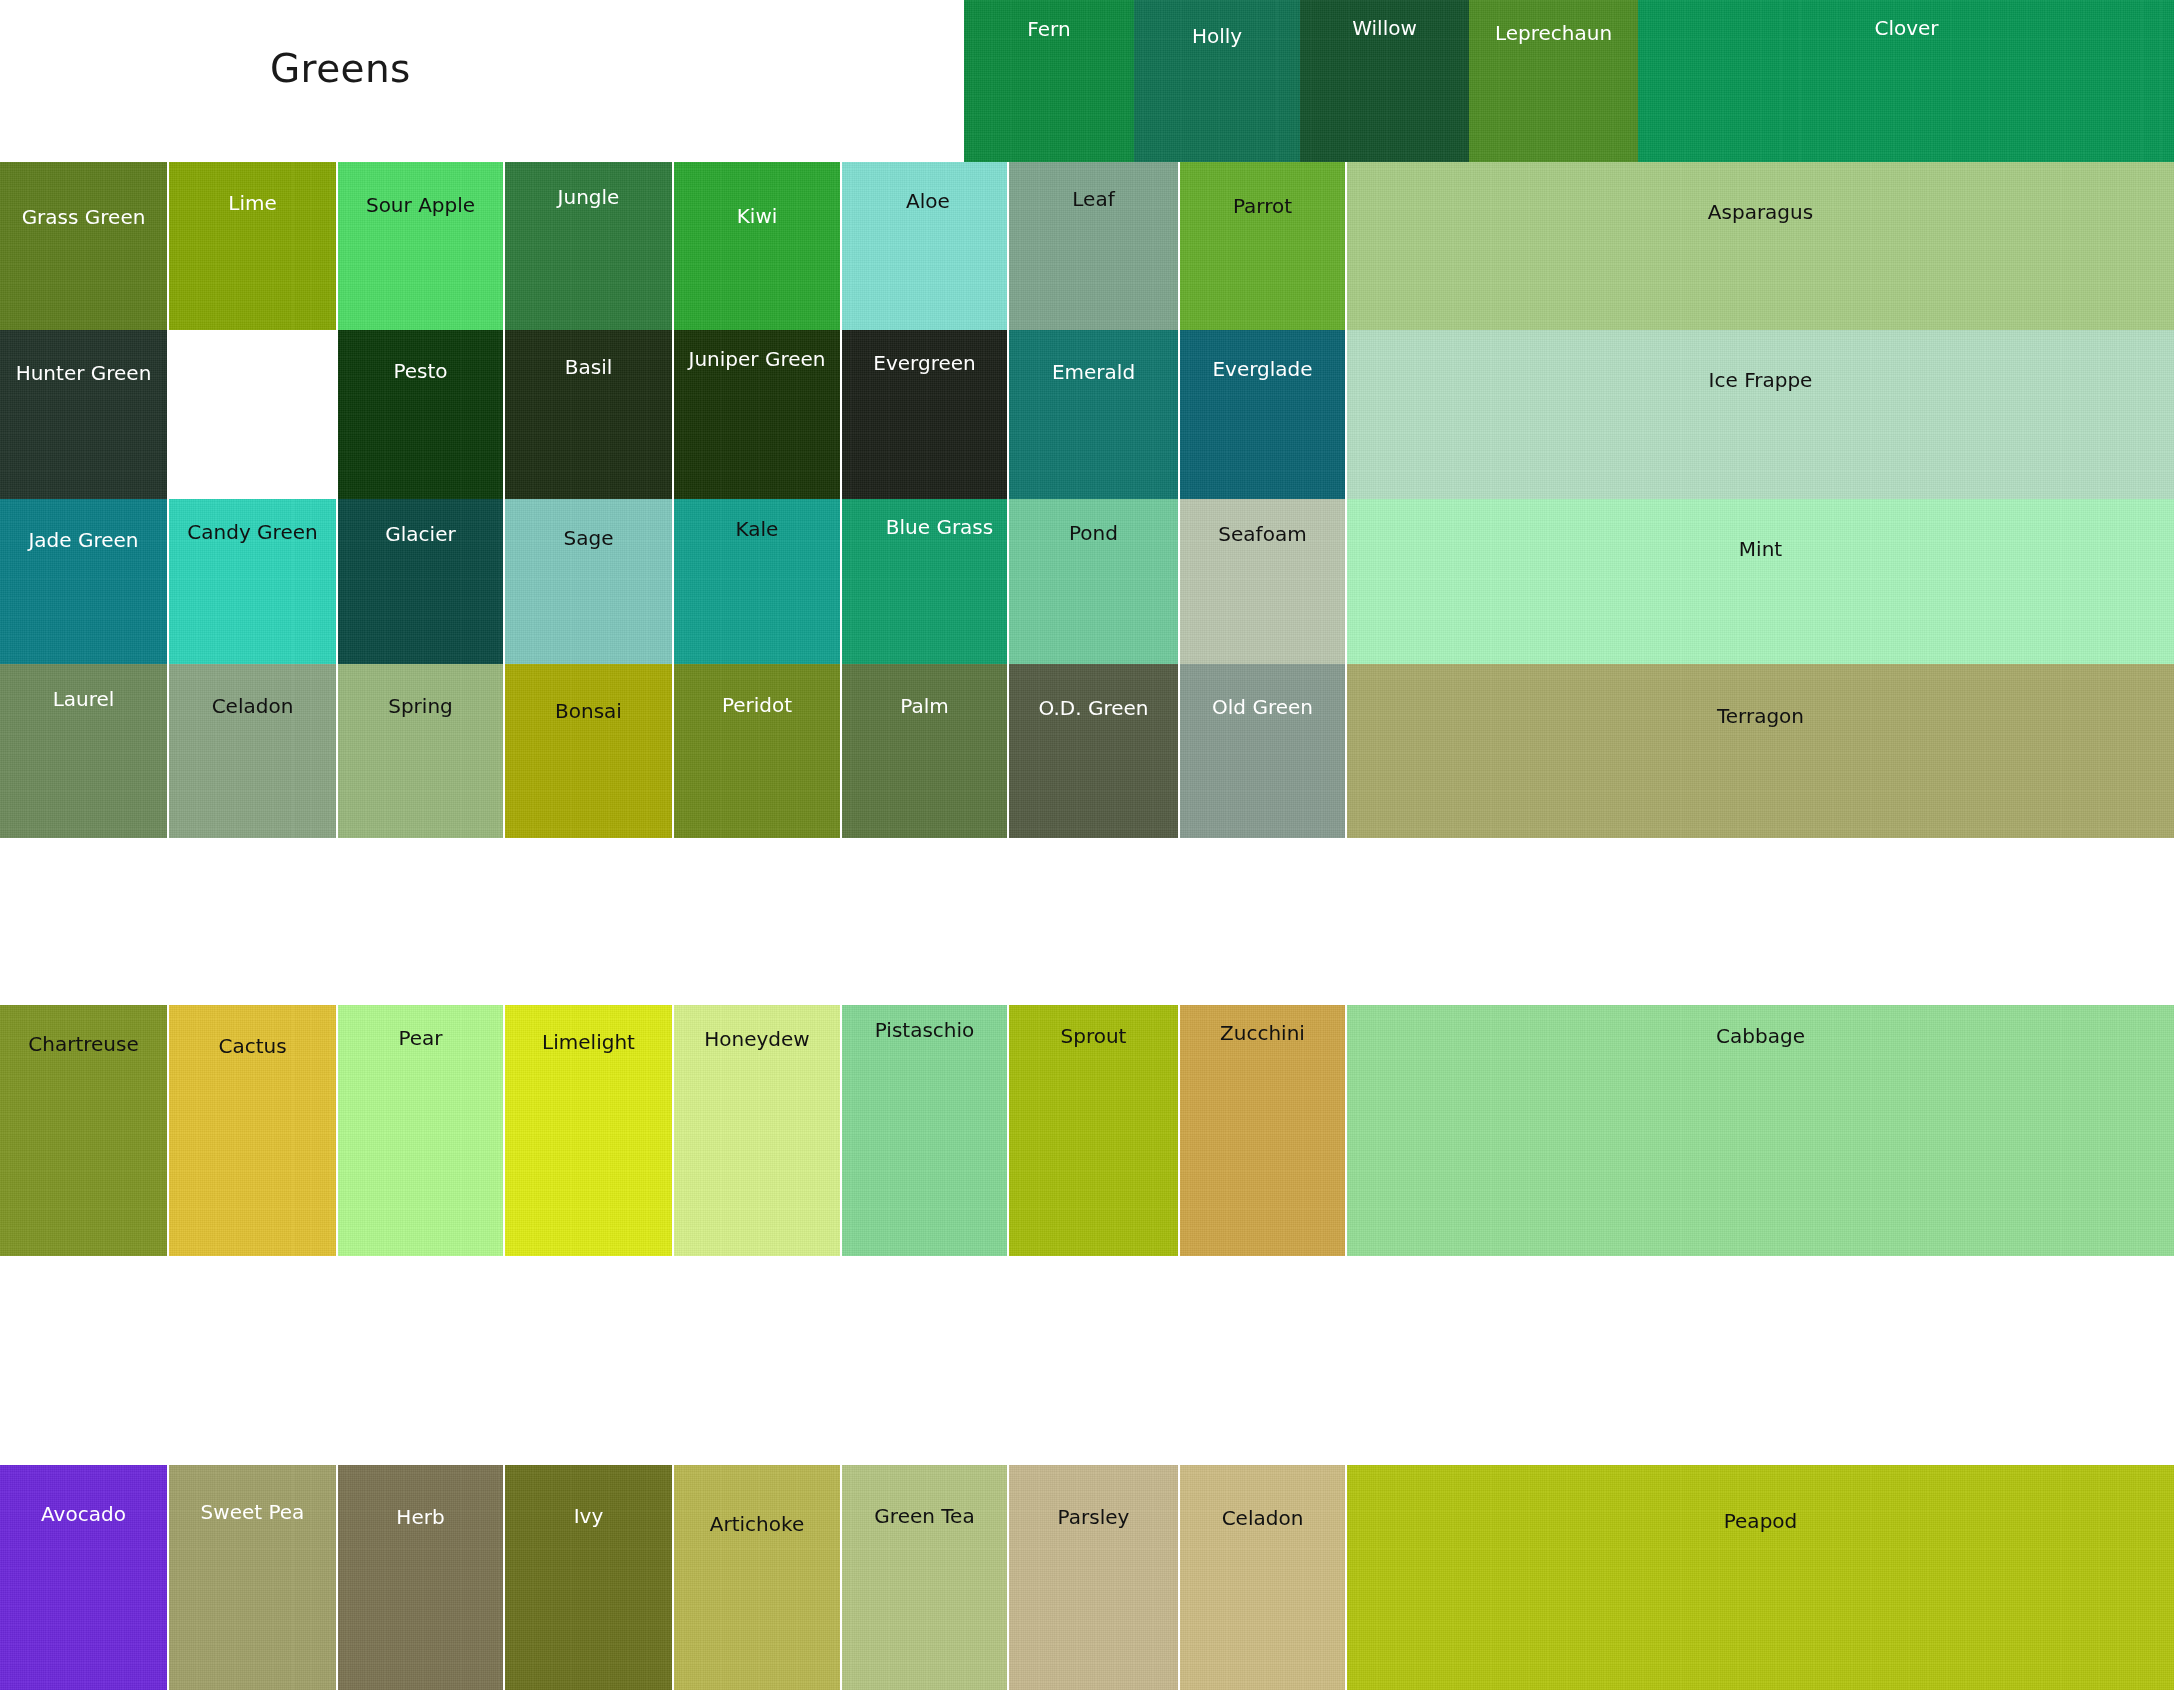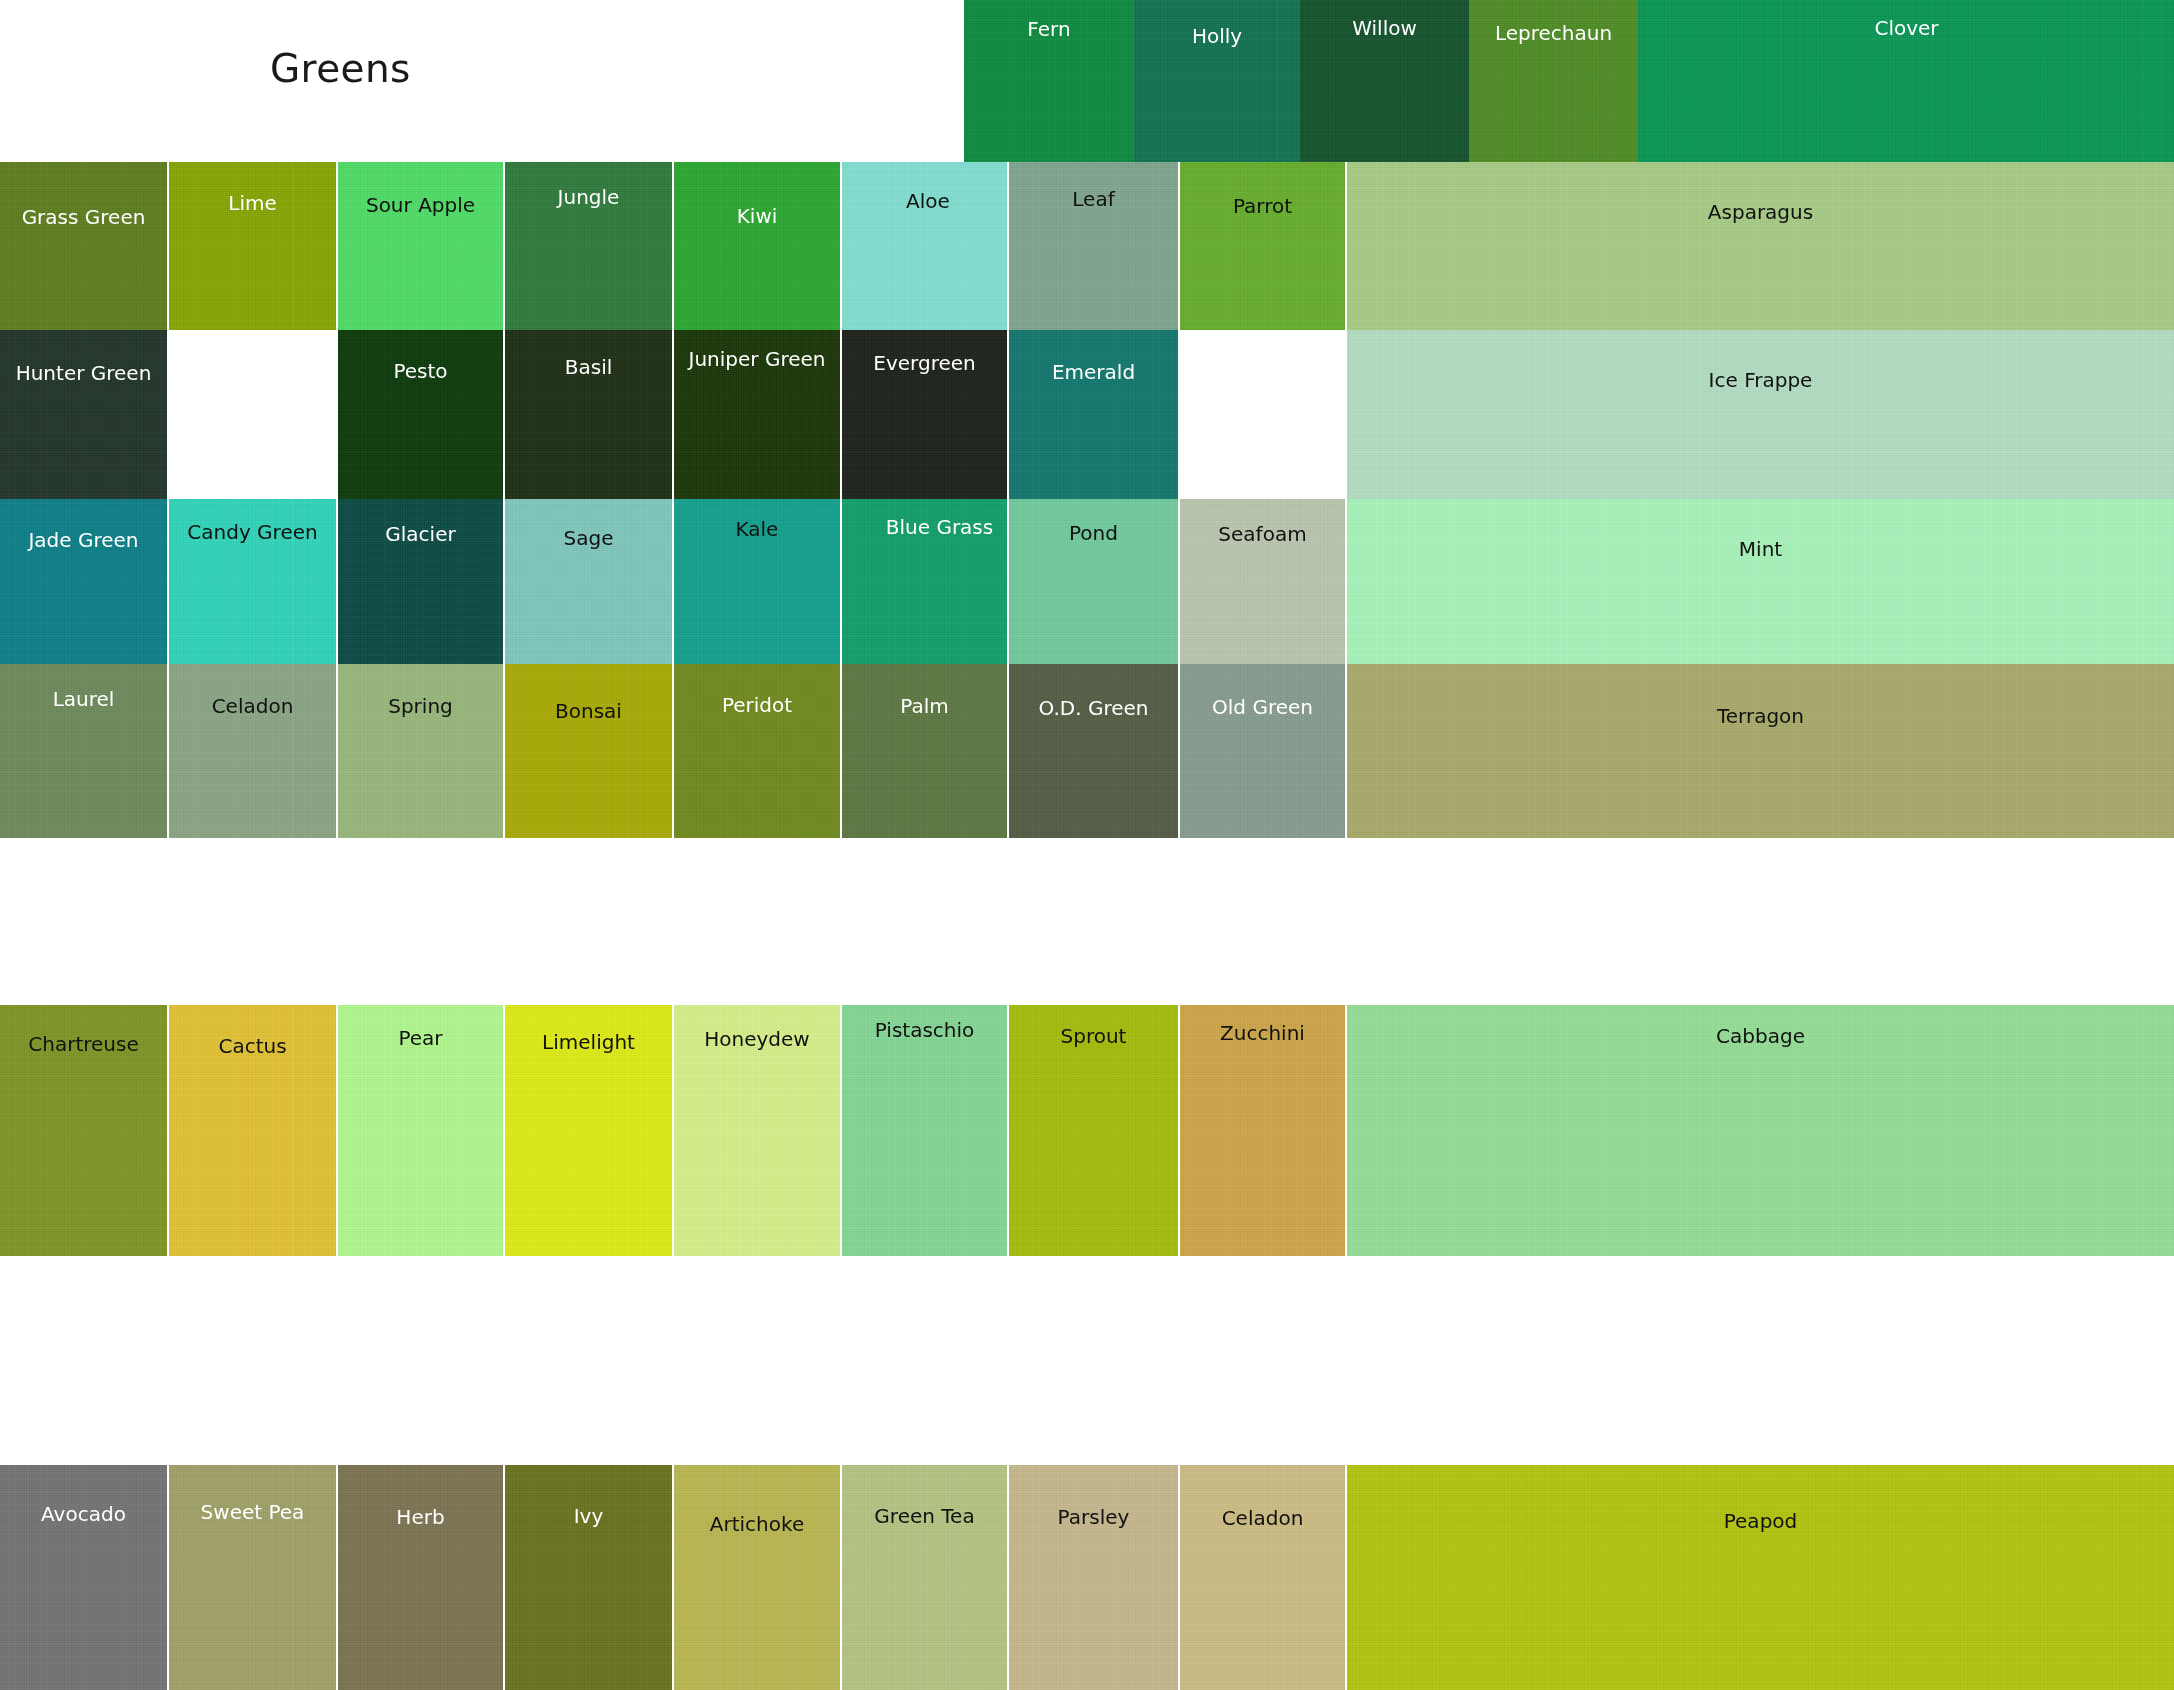--- a/index.html
+++ b/index.html
@@ -119,20 +119,23 @@
     </div>
     <div class="swatch" style="left: 674px; top: 330px; width: 166px; height: 169px; background: rgb(26, 53, 8);">
       <div class="swatch-label lbl-light" style="top: 19.3px;">Juniper Green</div>
     </div>
     <div class="swatch" style="left: 842px; top: 330px; width: 165px; height: 169px; background: rgb(28, 33, 25);">
       <div class="swatch-label lbl-light" style="top: 23px;">Evergreen</div>
     </div>
     <div class="swatch" style="left: 1009px; top: 330px; width: 169px; height: 169px; background: rgb(18, 119, 110);">
       <div class="swatch-label lbl-light" style="top: 32px;">Emerald</div>
     </div>
+    <div class="swatch" style="left: 1180px; top: 330px; width: 165px; height: 169px; background: rgb(12, 100, 114);">
+      <div class="swatch-label lbl-light" style="top: 29px;">Everglade</div>
+    </div>
     <div class="swatch" style="left: 1347px; top: 330px; width: 827px; height: 169px; background: rgb(179, 221, 194);">
       <div class="swatch-label lbl-dark" style="top: 40px;">Ice Frappe</div>
     </div>
     <div class="swatch" style="left: 0px; top: 499px; width: 167px; height: 165px; background: rgb(12, 126, 134);">
       <div class="swatch-label lbl-light" style="top: 31px;">Jade Green</div>
     </div>
     <div class="swatch" style="left: 169px; top: 499px; width: 167px; height: 165px; background: rgb(47, 211, 184); padding-left: 28px;">
       <div class="swatch-label lbl-dark" style="top: 23px;">Candy Green</div>
     </div>
     <div class="swatch" style="left: 338px; top: 499px; width: 165px; height: 165px; background: rgb(11, 74, 67);">
@@ -203,21 +206,21 @@
     </div>
     <div class="swatch" style="left: 1009px; top: 1005px; width: 169px; height: 251px; background: rgb(164, 188, 12);">
       <div class="swatch-label lbl-dark" style="top: 21px;">Sprout</div>
     </div>
     <div class="swatch" style="left: 1180px; top: 1005px; width: 165px; height: 251px; background: rgb(205, 165, 72);">
       <div class="swatch-label lbl-dark" style="top: 18.3px;">Zucchini</div>
     </div>
     <div class="swatch" style="left: 1347px; top: 1005px; width: 827px; height: 251px; background: rgb(148, 221, 149);">
       <div class="swatch-label lbl-dark" style="top: 21px;">Cabbage</div>
     </div>
-    <div class="swatch" style="left: 0px; top: 1465px; width: 167px; height: 226px; background: #737373; padding-left: 16px;">
+    <div class="swatch" style="left: 0px; top: 1465px; width: 167px; height: 226px; background: #6d28d9; padding-left: 16px;">
       <div class="swatch-label lbl-light" style="top: 39px;">Avocado</div>
     </div>
     <div class="swatch" style="left: 169px; top: 1465px; width: 167px; height: 226px; background: rgb(160, 160, 105);">
       <div class="swatch-label lbl-light" style="top: 37px;">Sweet Pea</div>
     </div>
     <div class="swatch" style="left: 338px; top: 1465px; width: 165px; height: 226px; background: rgb(123, 115, 82);">
       <div class="swatch-label lbl-light" style="top: 42px;">Herb</div>
     </div>
     <div class="swatch" style="left: 505px; top: 1465px; width: 167px; height: 226px; background: rgb(107, 113, 31);">
       <div class="swatch-label lbl-light" style="top: 41px;">Ivy</div>

